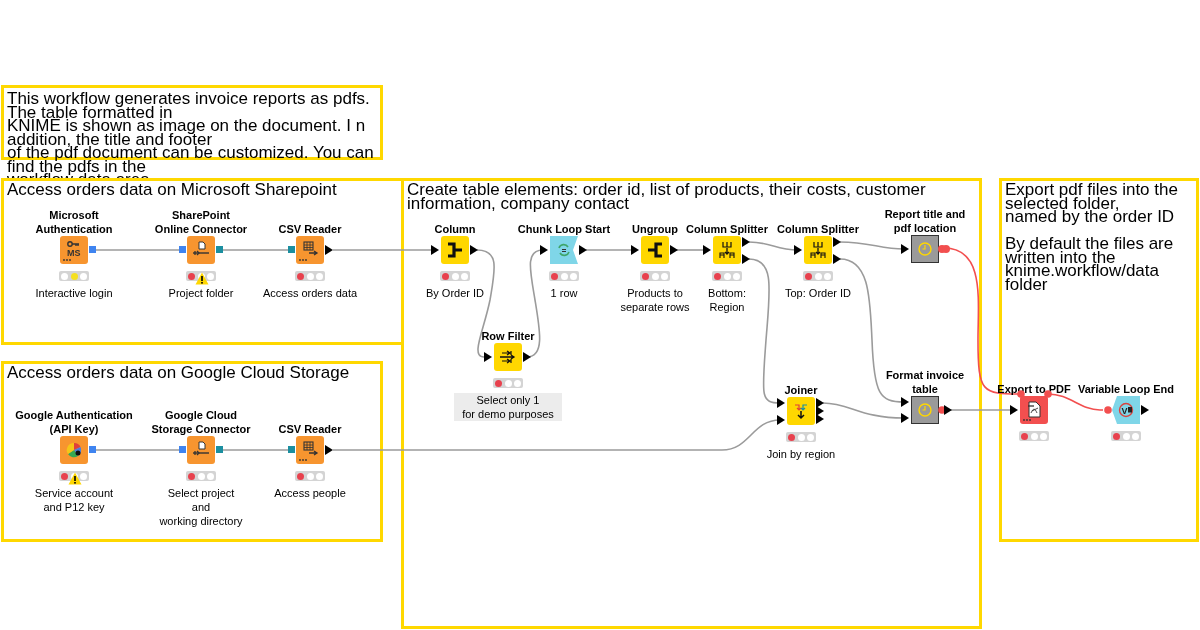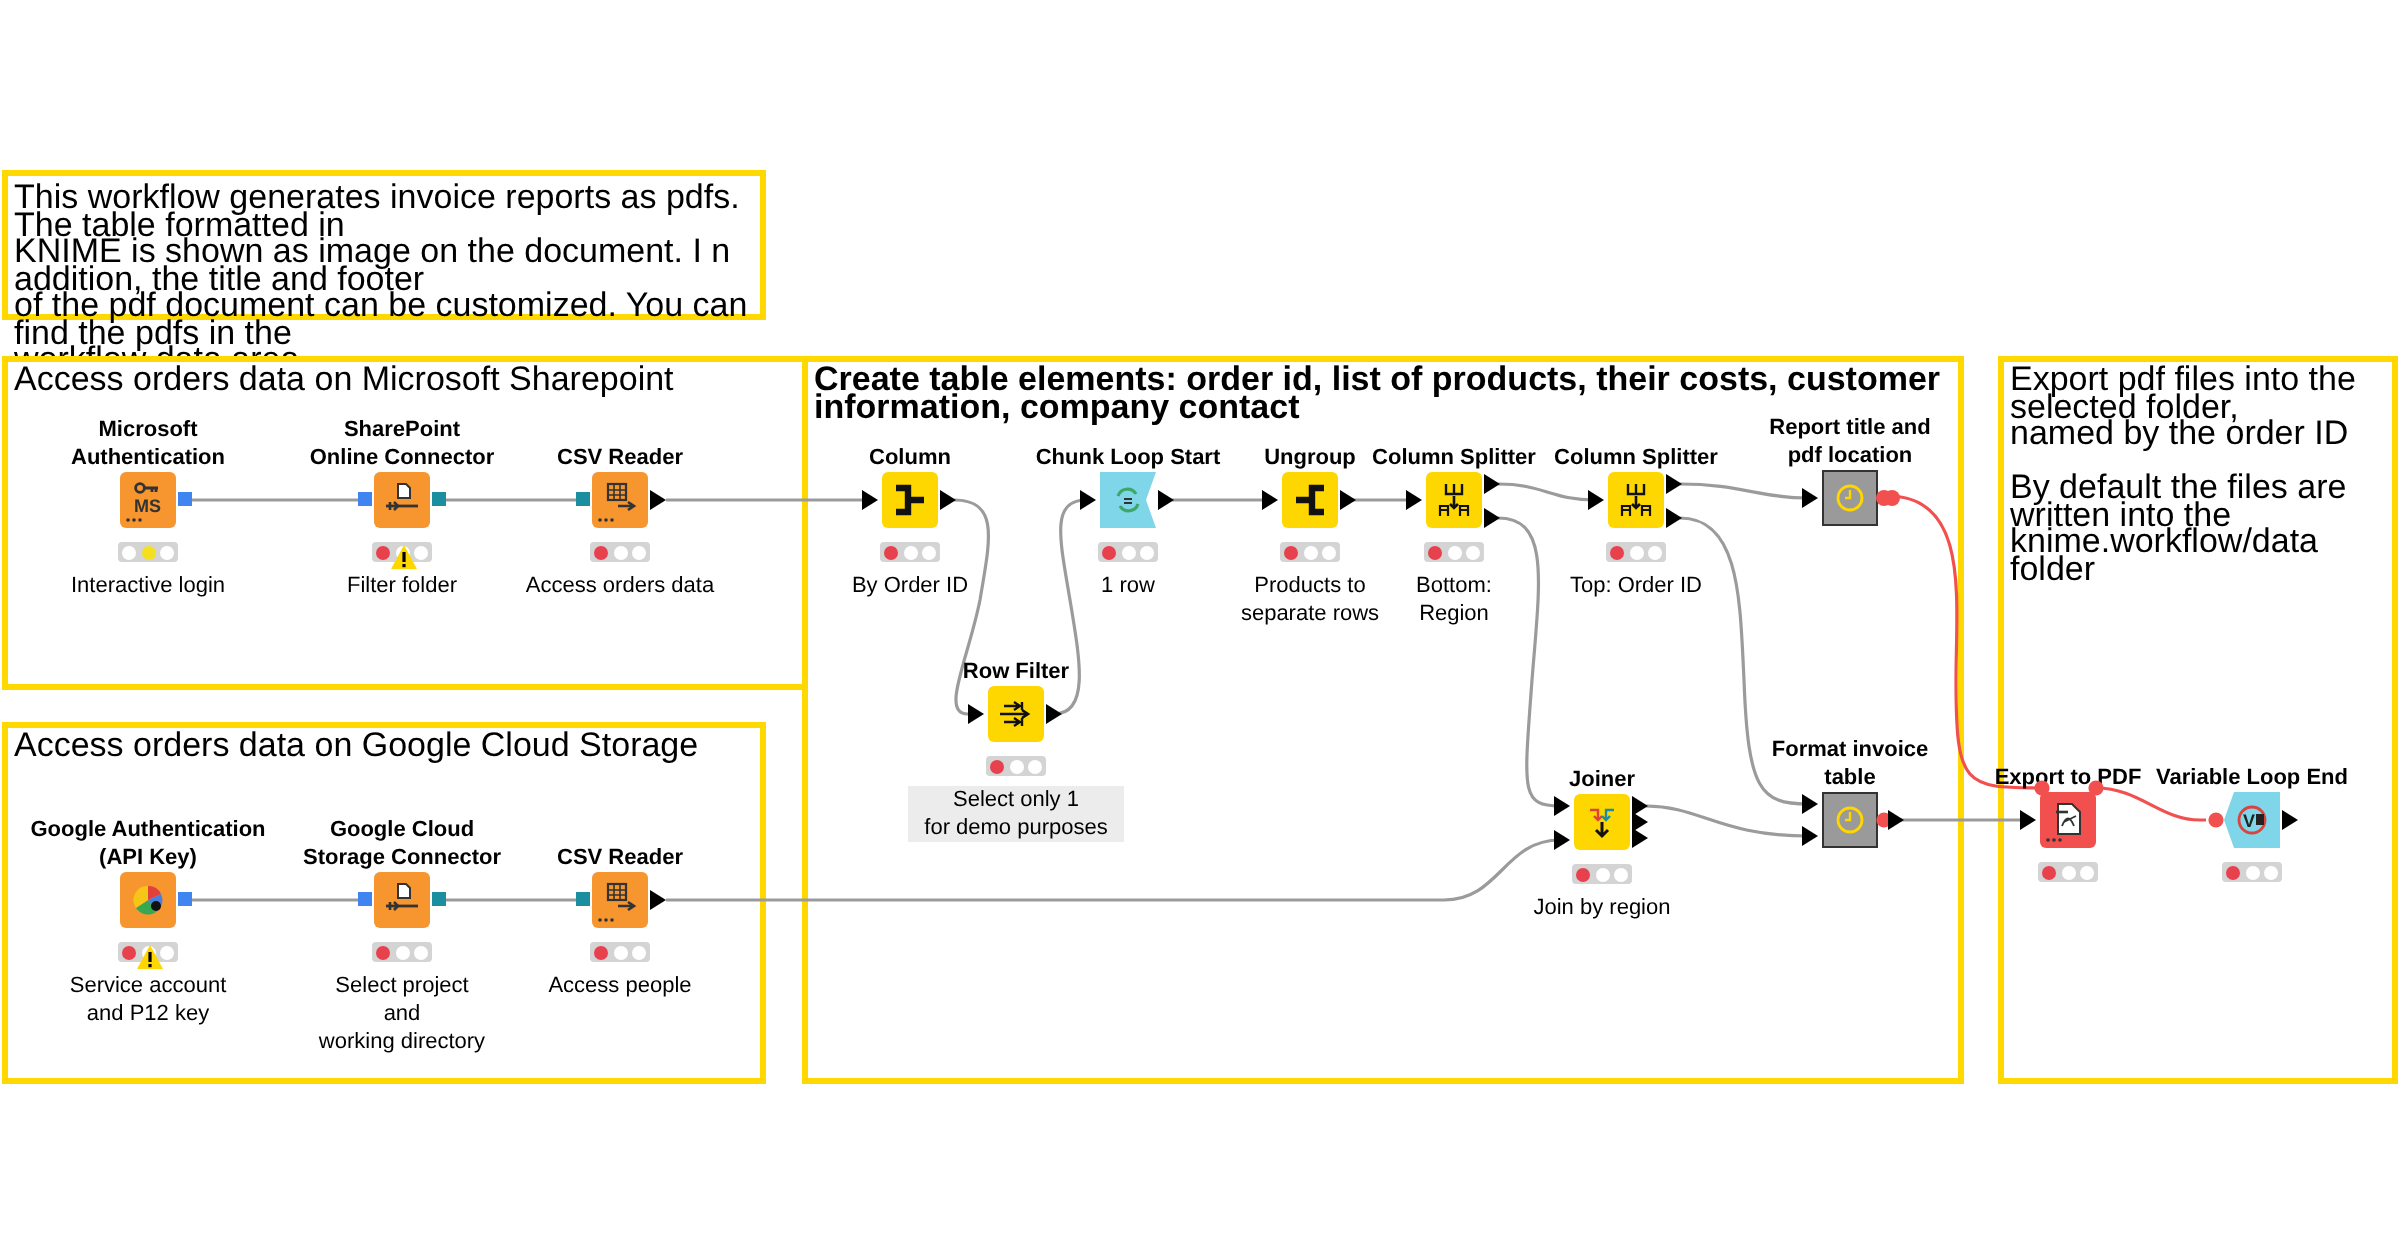--- a/index.html
+++ b/index.html
@@ -28,21 +28,21 @@
 KNIME is shown as image on the document. I   n addition, the title and footer
 of the pdf document can be customized. You can find the pdfs in the
 workflow data area.</div>
 </div>
 <div class="annot" style="left:1px;top:178px;width:431px;height:167px;">
   <div class="annot-text">Access orders data on Microsoft Sharepoint</div>
 </div>
 <div class="annot" style="left:1px;top:361px;width:382px;height:181px;">
   <div class="annot-text">Access orders data on Google Cloud Storage</div>
 </div>
-<div class="annot" style="left:401px;top:178px;width:581px;height:364px;font-weight:bold;">
+<div class="annot" style="left:401px;top:178px;width:581px;height:451px;">
   <div class="annot-text">Create table elements: order id, list of products, their costs, customer information, company contact</div>
 </div>
 <div class="annot" style="left:999px;top:178px;width:200px;height:364px;">
   <div class="annot-text">Export pdf files into the selected folder,
 named by the order ID
 
 By default the files are written into the
 knime.workflow/data folder</div>
 </div>
 
@@ -112,21 +112,21 @@
   <div class="status">
       <i class="l1" style="background:#e8414e"></i>
       <i class="l2"></i>
       <i class="l3"></i>
     </div>
   <svg class="warn" width="14" height="13">
       <path d="M7 0.5 L13.5 12.5 L0.5 12.5 Z" fill="#ffd700"></path>
       <rect x="6.2" y="4" width="1.6" height="5" fill="#000"></rect>
       <rect x="6.2" y="10" width="1.6" height="1.6" fill="#000"></rect>
     </svg>
-  <div class="node-desc">Filter folder</div>
+  <div class="node-desc">Project folder</div>
 </div>
 
 <div class="node" style="left:310px;top:250px;">
   <div class="node-title">CSV Reader</div>
   <svg style="position:absolute;left:-22px;top:-4px;" width="8" height="8">
       <rect width="7" height="7" fill="#1b8fa0"></rect>
     </svg>
   <div class="node-body" style="background:#f7952f;">
     <svg width="28" height="28">
       <rect x="8" y="6" width="9" height="8" fill="none" stroke="#333" stroke-width="1.1"></rect>

